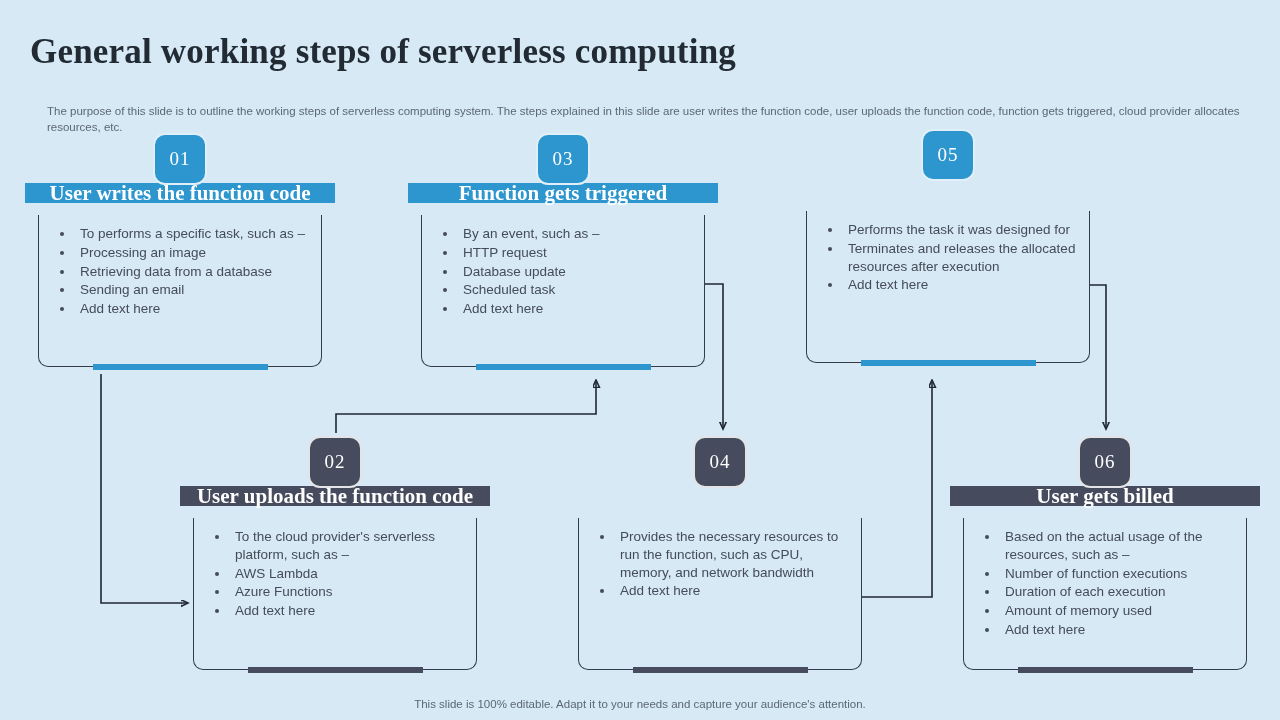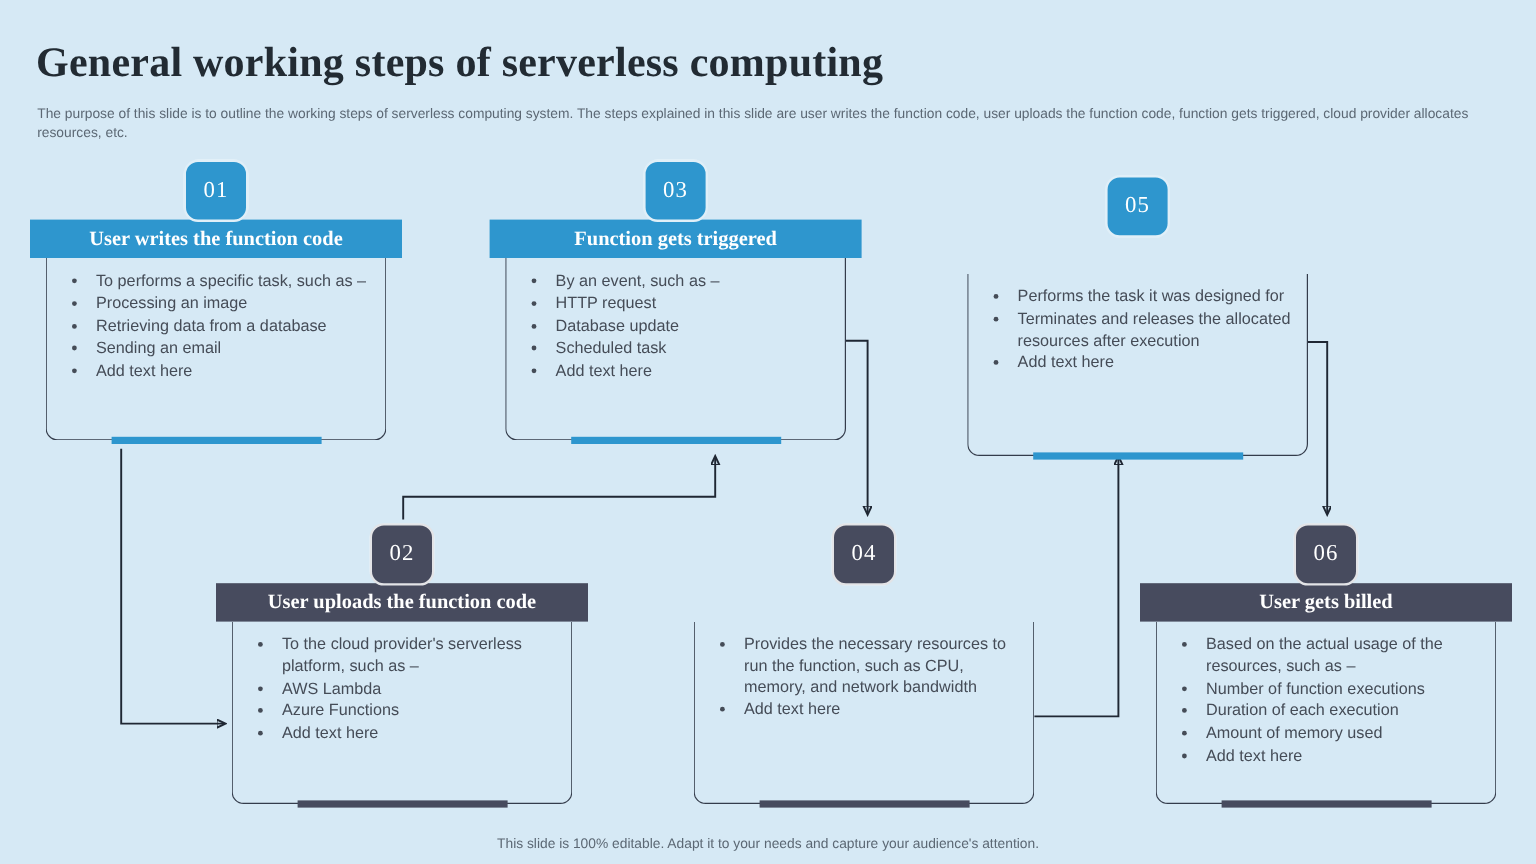--- a/index.html
+++ b/index.html
@@ -16,21 +16,21 @@
     font-family: "Liberation Serif", "DejaVu Serif", serif;
     font-size: 35px; font-weight: 700;
     color: #222B33; letter-spacing: 0.2px;
     margin: 0;
   }
   .subtitle {
     position: absolute; left: 31px; top: 88px;
     width: 1198px;
     font-size: 11.5px; line-height: 1.35;
     color: #5C6874;
-    margin: 0;
+    margin: 16px;
   }
   .footer {
     position: absolute; left: 0; top: 698px; width: 1280px;
     text-align: center;
     font-size: 11.5px; color: #5C6874;
   }
 
   
   .step { position: absolute; width: 310px; height: 248px; }
   .step .badge {
@@ -39,24 +39,24 @@
     border-radius: 12px;
     border: 2px solid rgba(255,255,255,0.85);
     box-sizing: border-box;
     display: flex; align-items: center; justify-content: center;
     font-family: "Liberation Serif", "DejaVu Serif", serif;
     font-size: 19px; font-weight: 400; color: #FFFFFF;
     letter-spacing: 1px;
     z-index: 3;
   }
   .step .header {
-    position: absolute; top: 50px; left: 0; right: 0; height: 32px;
+    position: absolute; top: 50px; left: 0; right: 0; height: 20px;
     display: flex; align-items: center; justify-content: center;
     font-family: "Liberation Serif", "DejaVu Serif", serif;
-    font-size: 17px; font-weight: 700; color: #FFFFFF;
+    font-size: 21px; font-weight: 700; color: #FFFFFF;
     z-index: 2;
   }
   .step .body {
     position: absolute; top: 82px; left: 13px; right: 13px; height: 152px;
     border: 1.4px solid #343C4B; border-top: none;
     border-radius: 0 0 10px 10px;
     box-sizing: border-box;
     background: transparent;
     z-index: 1;
   }
@@ -69,21 +69,21 @@
   .step .accent-bar {
     position: absolute; top: 231px; left: 68px;
     width: 175px; height: 6px;
     z-index: 2;
   }
   .step-blue .badge, .step-blue .header, .step-blue .accent-bar { background: #2E96CE; }
   .step-dark .badge, .step-dark .header, .step-dark .accent-bar { background: #474B5E; }
 
   #step1 { left: 25px;  top: 133px; }
   #step3 { left: 408px; top: 133px; }
-  #step5 { left: 793px; top: 146px; }
+  #step5 { left: 793px; top: 129px; }
   #step2 { left: 180px; top: 436px; }
   #step4 { left: 565px; top: 436px; }
   #step6 { left: 950px; top: 436px; }
 
   .connectors {
     position: absolute; left: 0; top: 0;
     width: 1280px; height: 720px;
     pointer-events: none;
     z-index: 2;
   }

